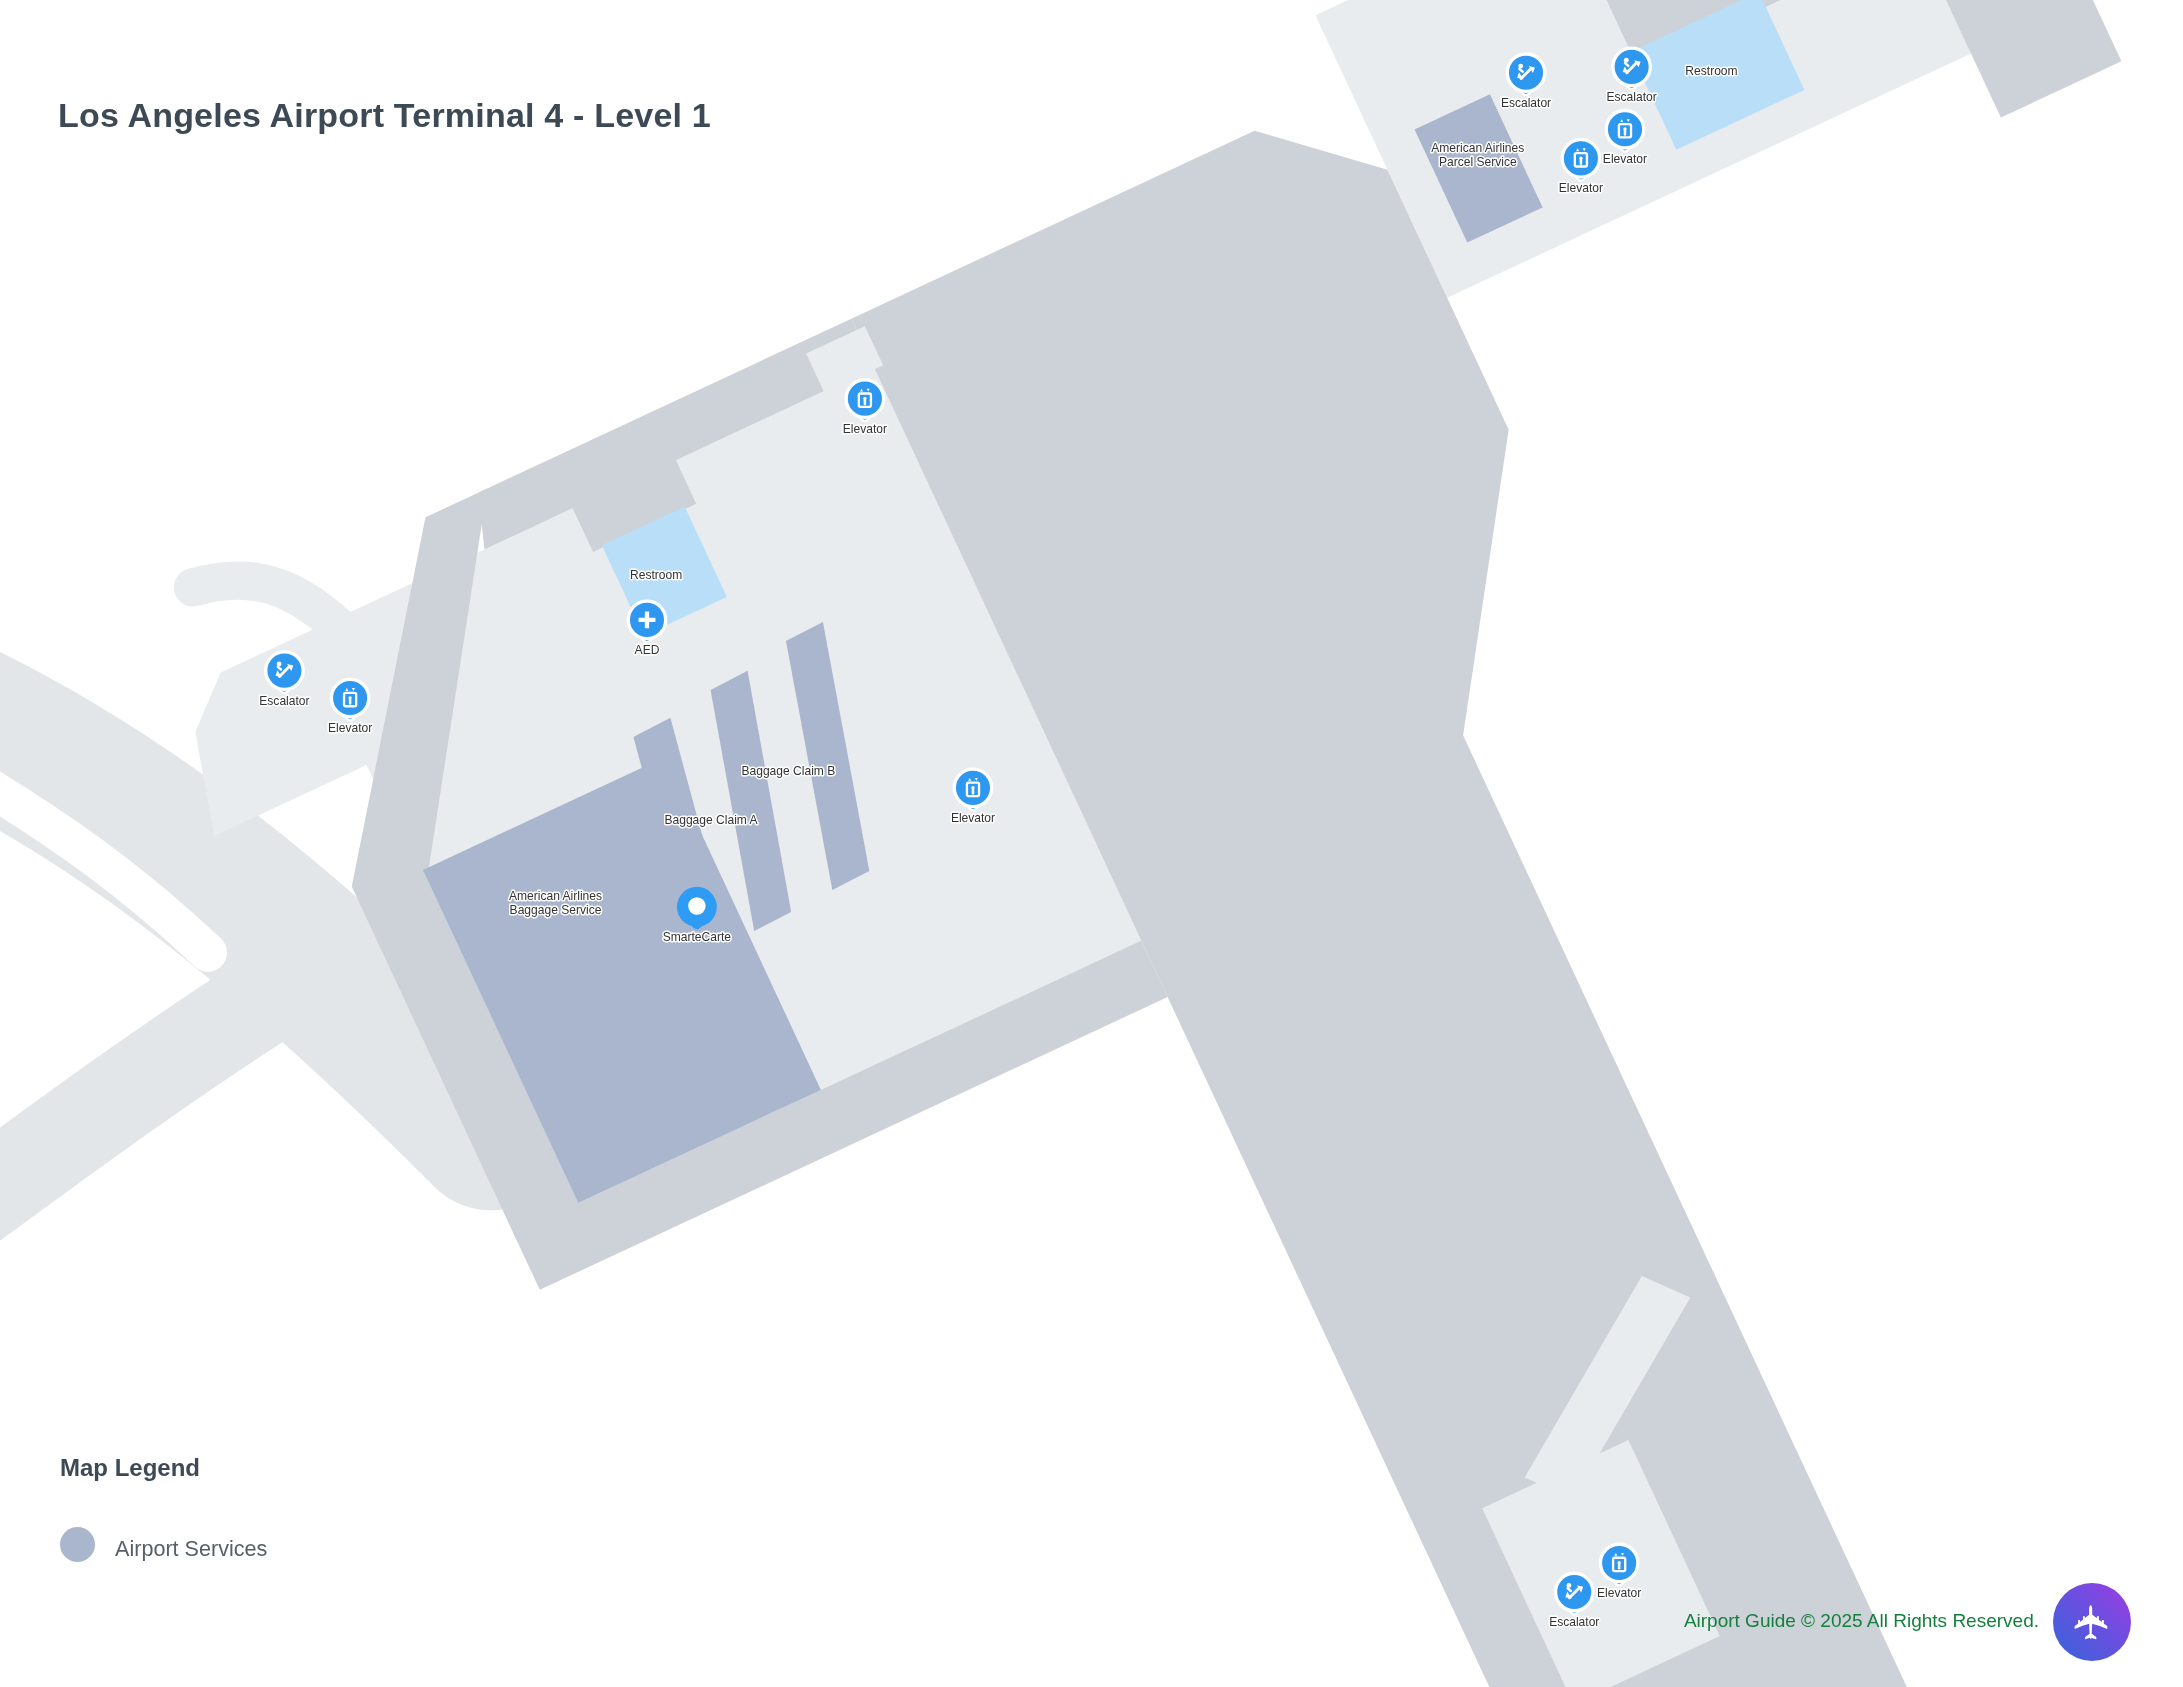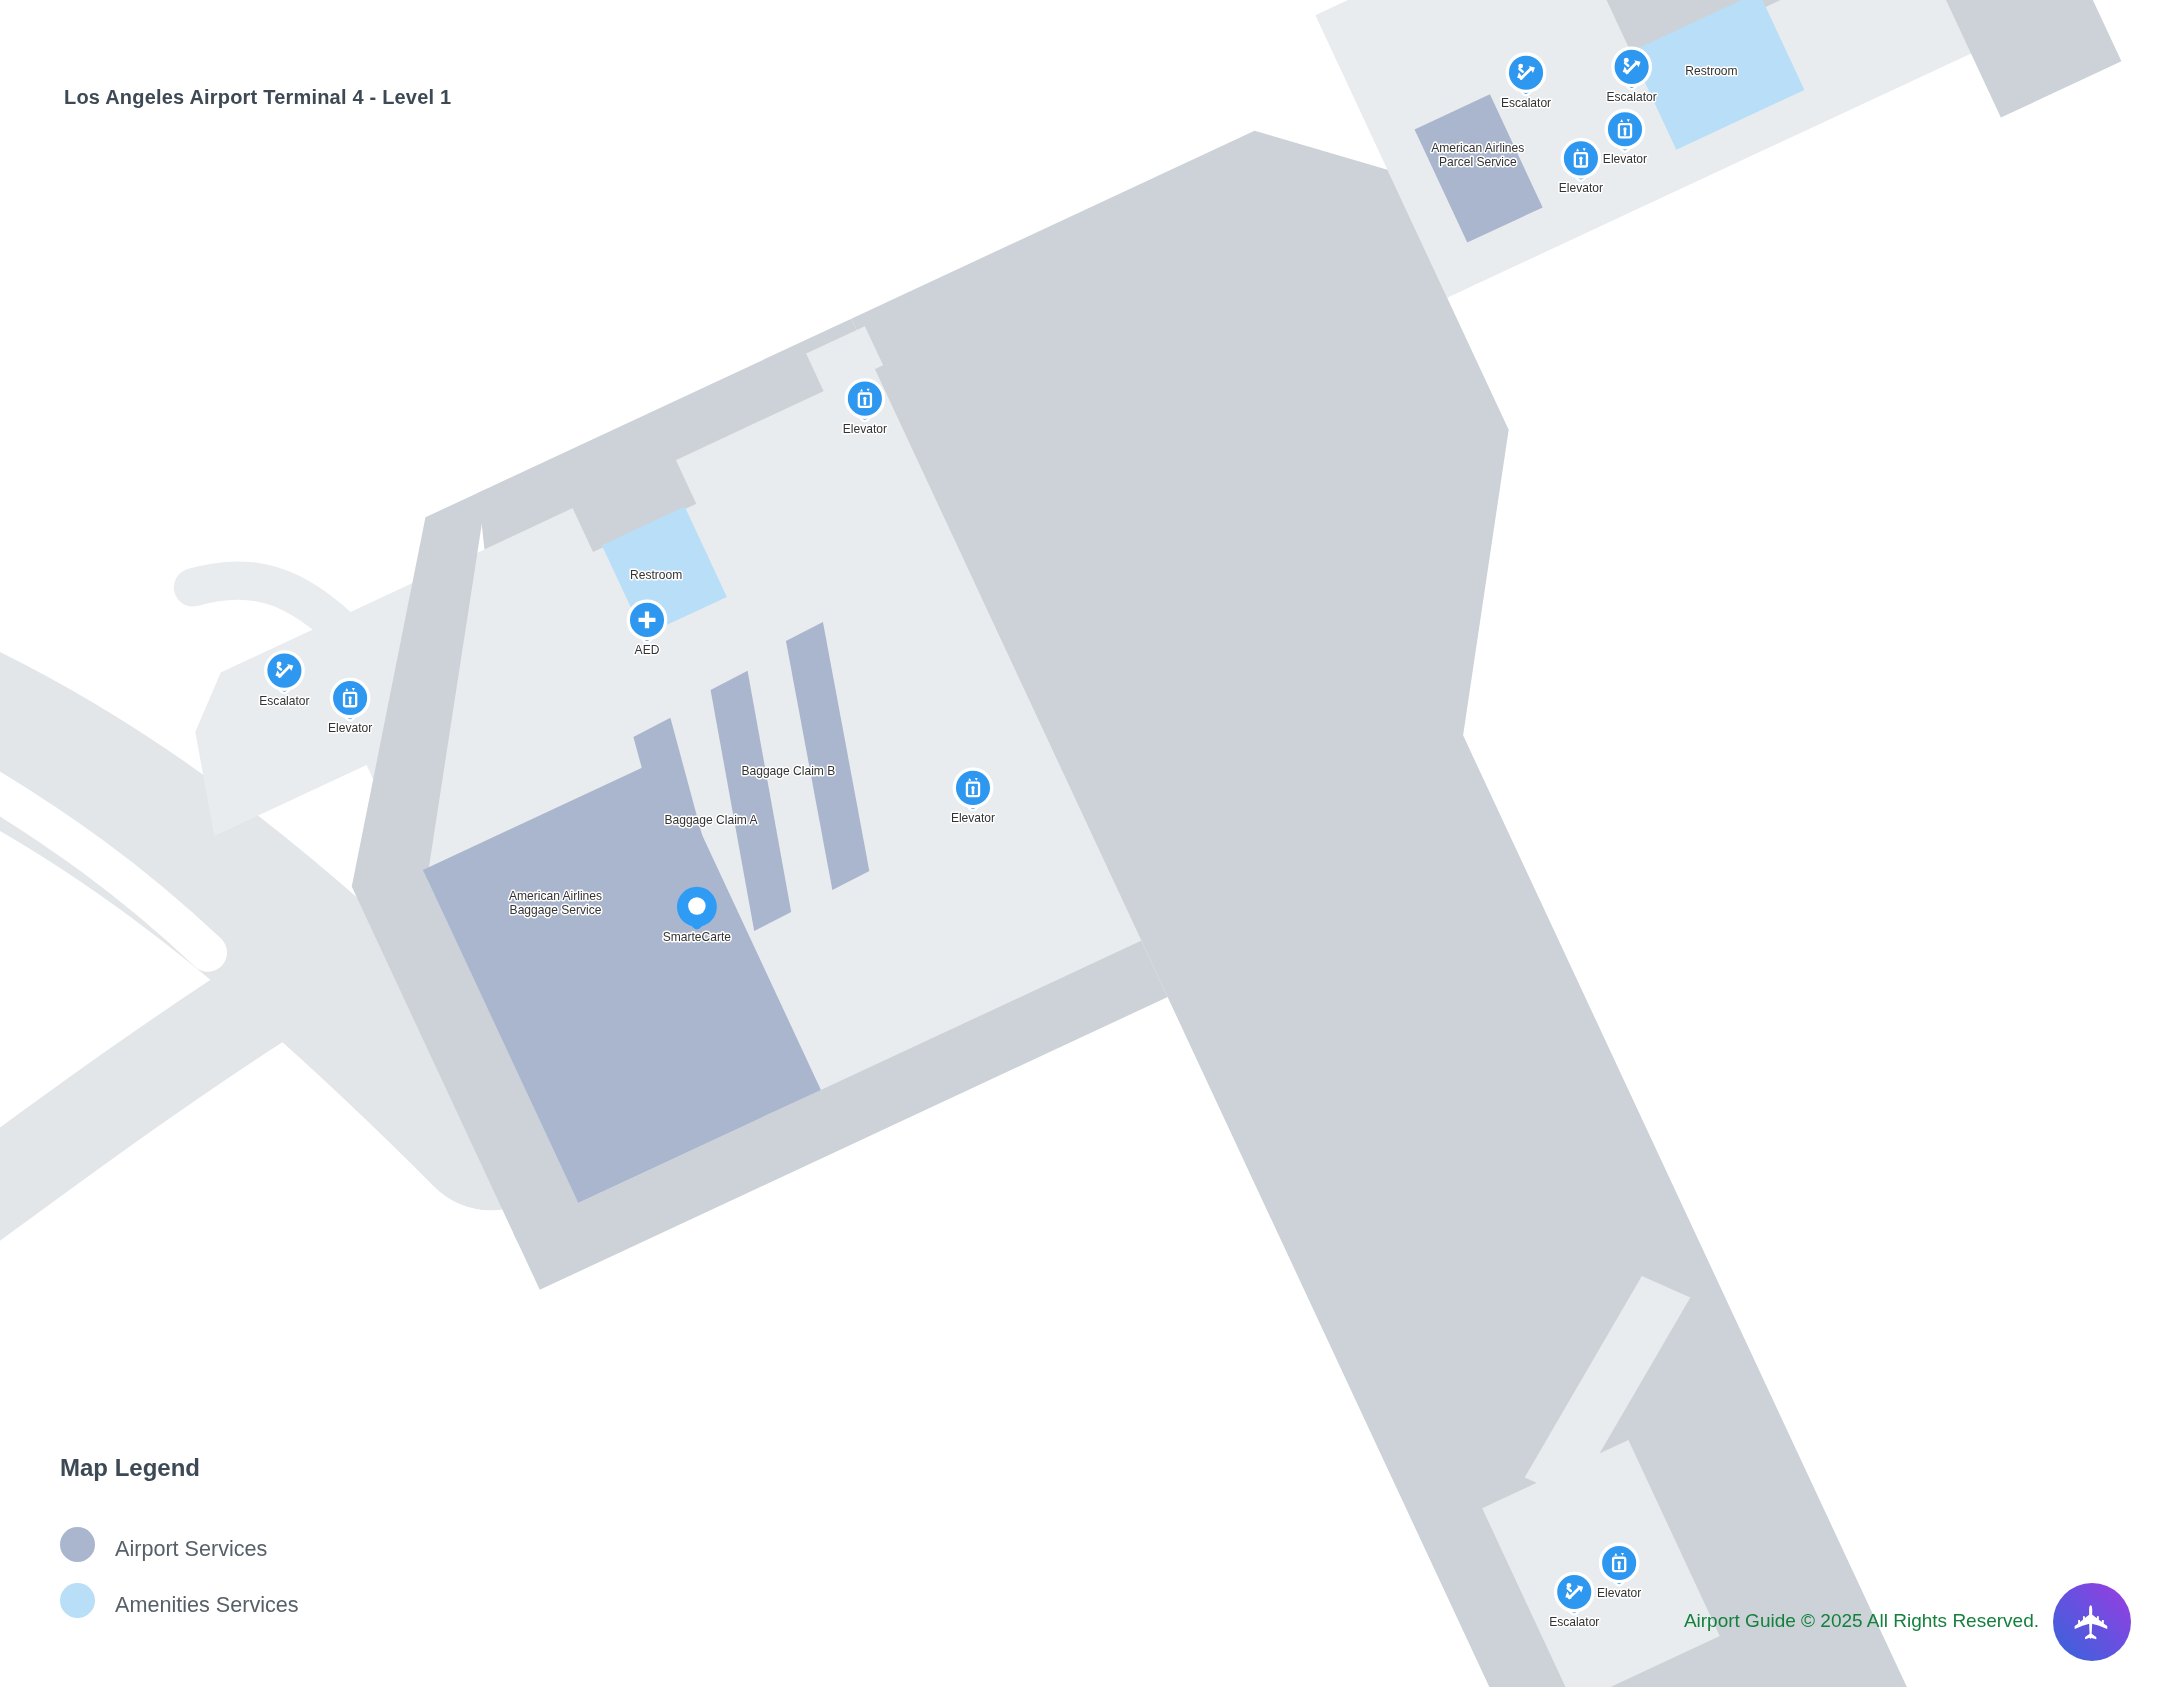--- a/index.html
+++ b/index.html
@@ -1,19 +1,19 @@
 <!DOCTYPE html>
 <html style="font-size:13.3px"><head>
 <meta charset="utf-8">
 <style>
   html,body{margin:0;padding:0;background:#ffffff;}
   body{width:2183px;height:1688px;position:relative;overflow:hidden;
        font-family:"Liberation Sans", sans-serif;}
   svg.layer{position:absolute;left:0;top:0;width:2183px;height:1688px;}
-  .page-title{position:absolute;left:64px;top:73px;font-size:20px;font-weight:bold;
+  .page-title{position:absolute;left:58px;top:73px;font-size:34px;font-weight:bold;
               color:#3d4a55;letter-spacing:0.2px;text-align:center;}
   .legend{position:absolute;left:60px;top:1454px;width:432px;}
   .legend-heading{font-size:24px;font-weight:bold;color:#3d4a55;margin-bottom:43px;}
   .legend-row{display:flex;align-items:flex-end;height:37px;margin-bottom:19px;}
   .legend-swatch{width:35px;height:35px;border-radius:50%;flex:0 0 35px;}
   .legend-label{margin-left:20px;font-size:21.6px;color:#566069;}
   .copyright{position:absolute;right:144px;top:1610px;font-size:19px;color:#15803d;}
   .logo{position:absolute;left:2053px;top:1583px;width:78px;height:78px;border-radius:50%;
         background:linear-gradient(45deg,#3465d8 0%,#6b4fe0 55%,#9d3ce0 100%);
         display:flex;align-items:center;justify-content:center;}
@@ -167,24 +167,20 @@
 
 <h1 class="page-title">Los Angeles Airport Terminal 4 - Level 1</h1>
 
 <div class="legend">
   <div class="legend-heading">Map Legend</div>
   <div id="legend-items">
       <div class="legend-row">
         <span class="legend-swatch" style="background: rgb(170, 182, 205);"></span>
         <span class="legend-label">Airport Services</span>
       </div>
-      <div class="legend-row">
-        <span class="legend-swatch" style="background: rgb(185, 222, 247);"></span>
-        <span class="legend-label">Amenities Services</span>
-      </div>
     </div>
 </div>
 
 <div class="copyright">Airport Guide © 2025 All Rights Reserved.</div>
 <div class="logo">
   <span>✈</span>
 </div>
 
 
 </body></html>

